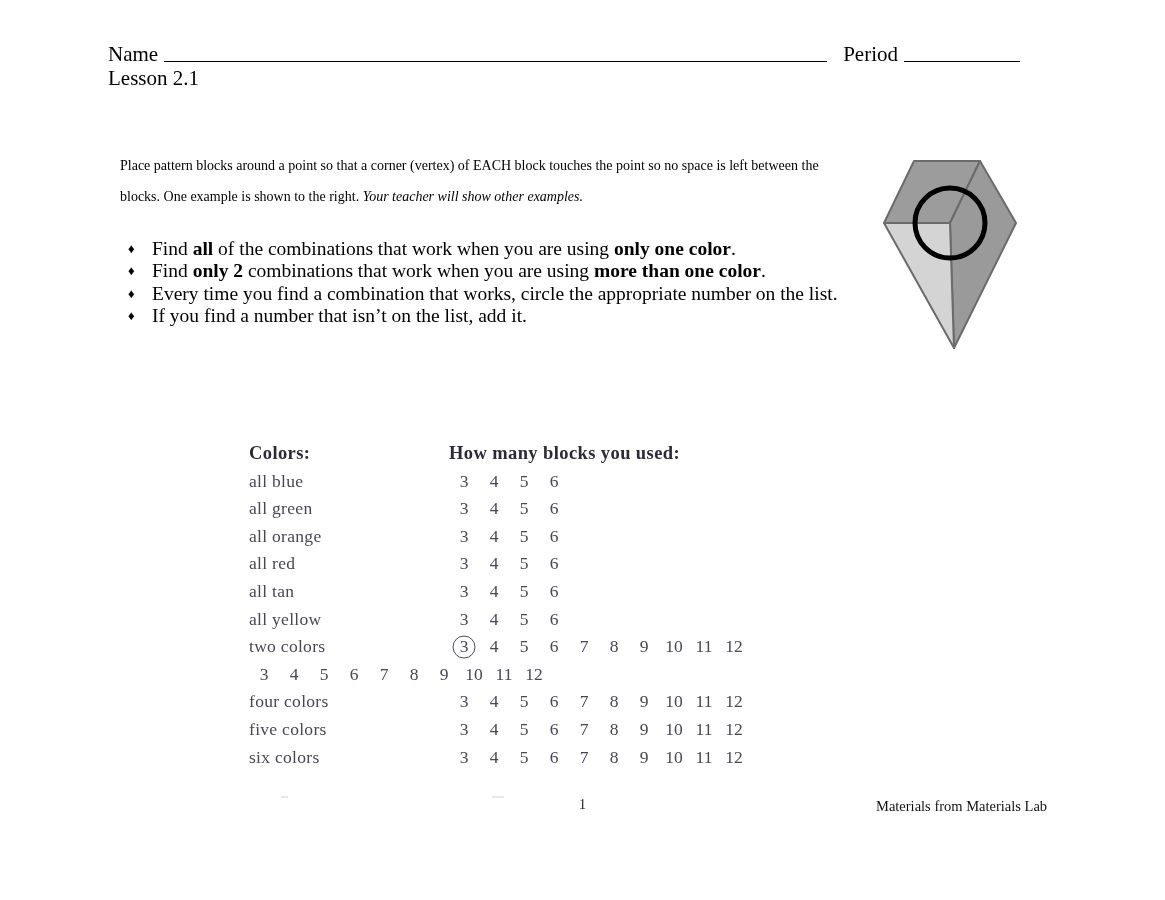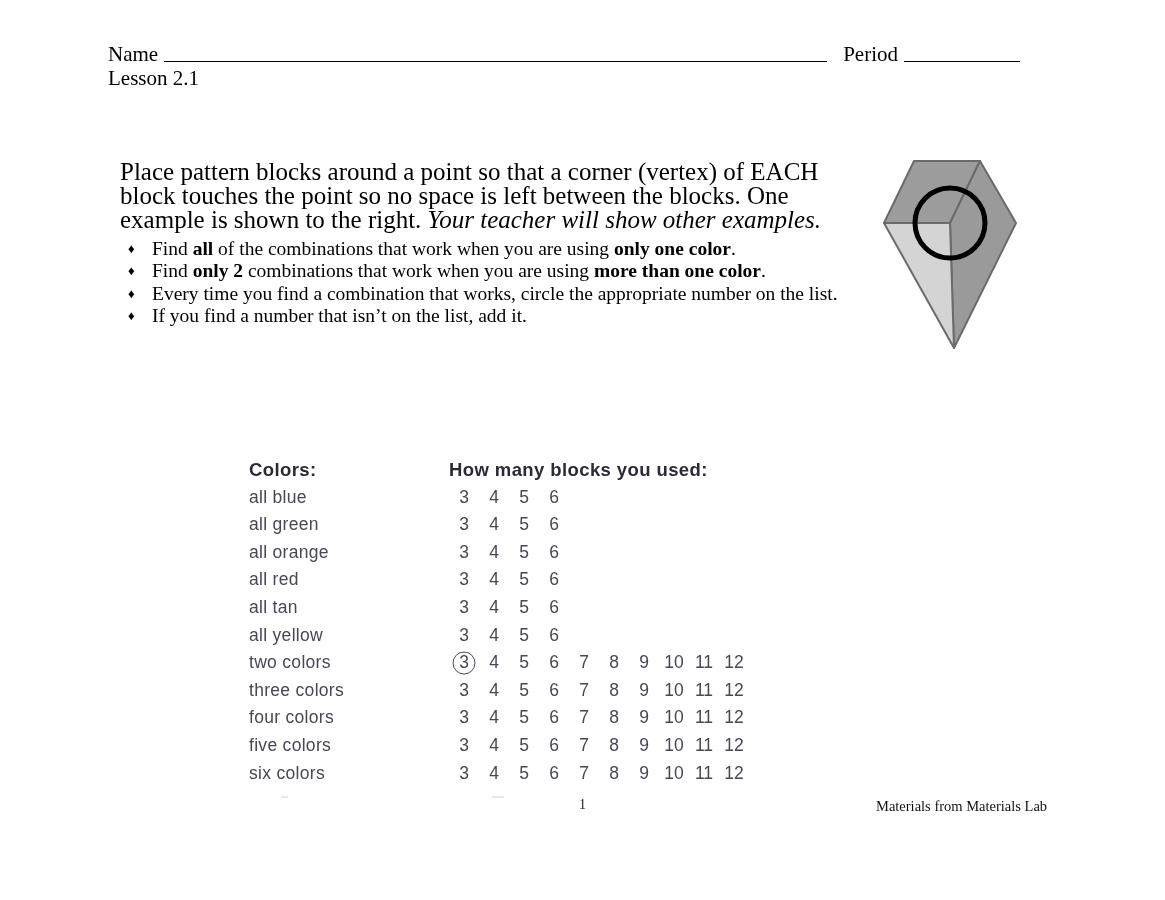--- a/index.html
+++ b/index.html
@@ -51,24 +51,24 @@
   .lesson-row {
     font-size: 21px;
     line-height: 24px;
     margin-top: 0px;
   }
 
   
   .body-copy {
     position: absolute;
     left: 120px;
-    top: 160px;
+    top: 150px;
     width: 730px;
-    font-size: 25px;
-    line-height: 24px;
+    font-size: 14px;
+    line-height: 31px;
   }
   .body-copy p {
     margin: 0;
   }
   .italic { font-style: italic; }
   .bold { font-weight: bold; text-align: center; }
 
   .bullets {
     position: absolute;
     left: 128px;
@@ -98,22 +98,22 @@
     left: 866px;
     top: 148px;
     width: 168px;
     height: 208px;
   }
 
   
   .chart {
     position: absolute;
     left: 249px;
-    top: 456px;
-    font-family: Liberation Sans, sans-serif;
+    top: 440px;
+    font-family: Liberation Serif, serif;
     color: #3e3e4c;
   }
   .chart-head {
     display: flex;
     font-weight: bold;
     font-size: 18.5px;
     line-height: 27.6px;
     color: #2b2b38;
     letter-spacing: 0.4px;
   }
@@ -289,21 +289,20 @@
           <span class="num"><span>6</span></span>
           <span class="num"><span>7</span></span>
           <span class="num"><span>8</span></span>
           <span class="num"><span>9</span></span>
           <span class="num"><span>10</span></span>
           <span class="num"><span>11</span></span>
           <span class="num"><span>12</span></span>
         </span>
       </div>
       <div class="chart-row">
-        <span class="row-label">three colors</span>
         <span class="nums">
           <span class="num"><span>3</span></span>
           <span class="num"><span>4</span></span>
           <span class="num"><span>5</span></span>
           <span class="num"><span>6</span></span>
           <span class="num"><span>7</span></span>
           <span class="num"><span>8</span></span>
           <span class="num"><span>9</span></span>
           <span class="num"><span>10</span></span>
           <span class="num"><span>11</span></span>

